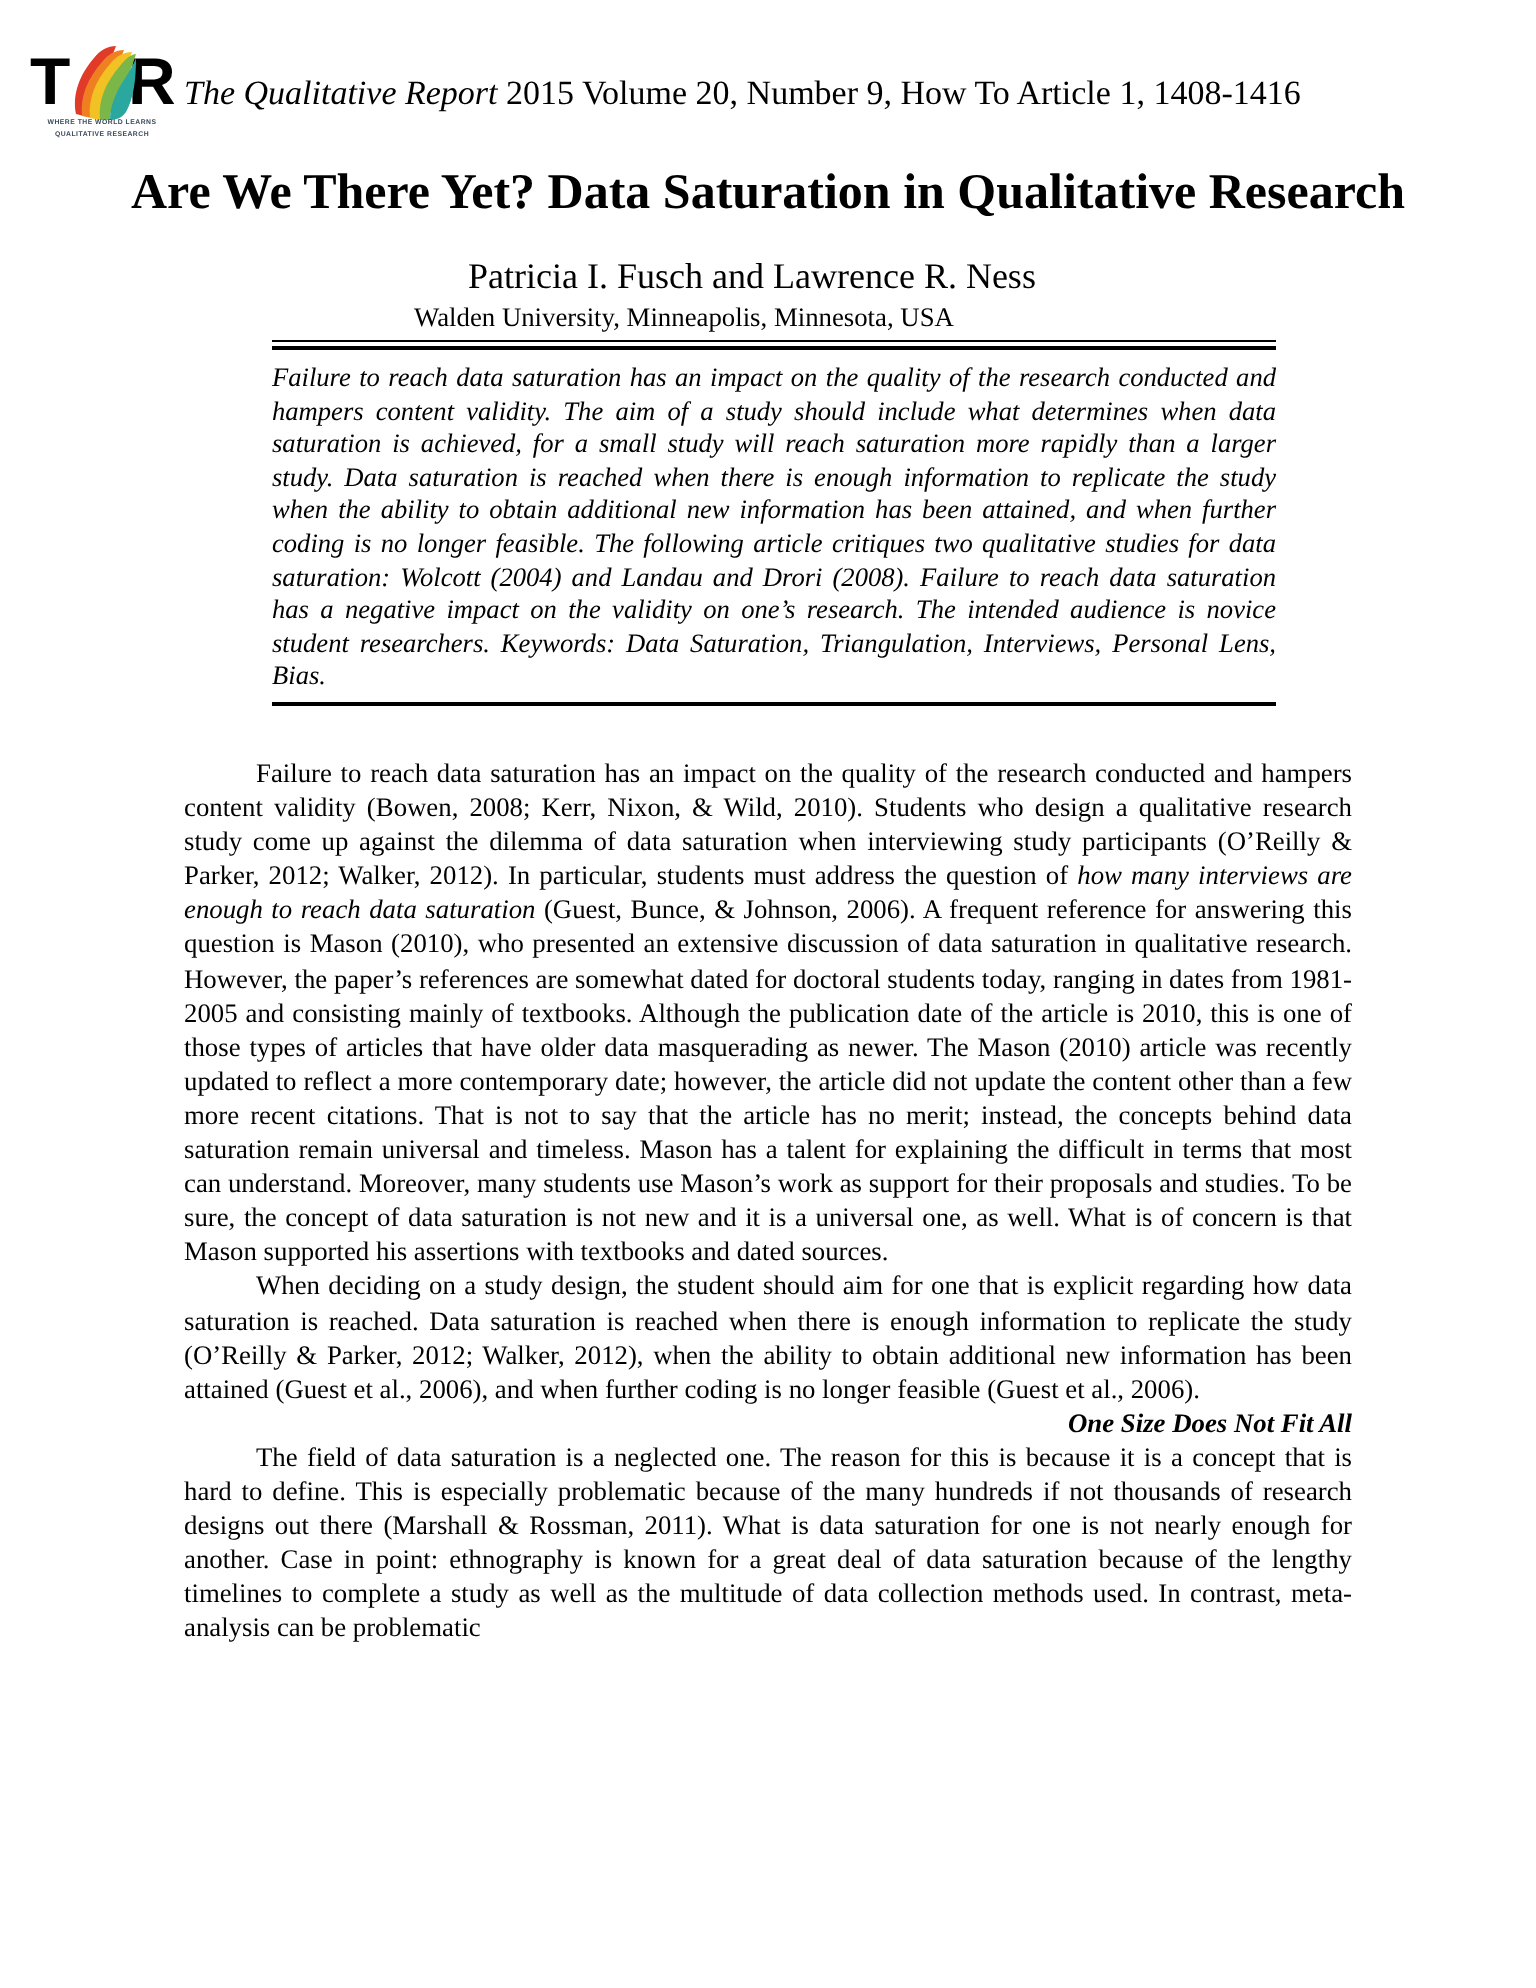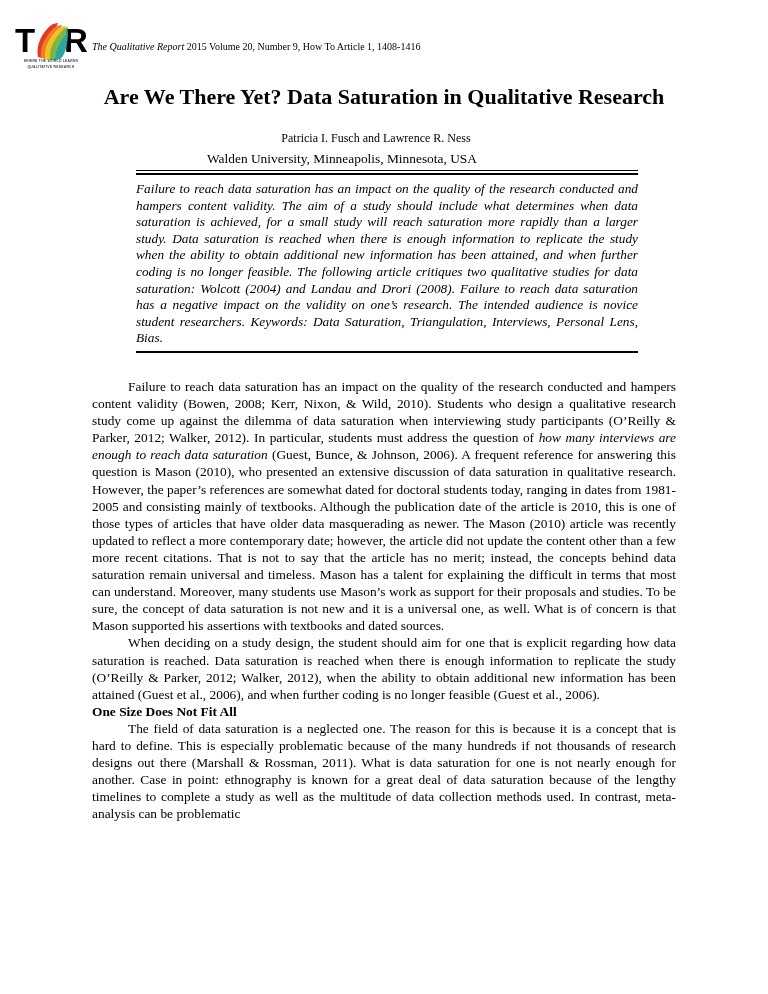--- a/index.html
+++ b/index.html
@@ -69,52 +69,52 @@
     font-size: 3.4px;
     line-height: 5.6px;
     letter-spacing: 0.25px;
     color: #3b4a5a;
     font-weight: bold;
   }
   .journal-line {
     position: absolute;
     left: 92px;
     top: 16px;
-    font-size: 10px;
+    font-size: 17px;
     line-height: 17px;
     white-space: nowrap;
   }
   .journal-line .ital { font-style: italic; }
   .journal-url {
     position: absolute;
     left: 92px;
     top: 33px;
     font-size: 12.6px;
     line-height: 17px;
     white-space: nowrap;
   }
 
   
   .doc-title {
     position: absolute;
     left: 0;
     top: 86px;
     width: 768px;
     text-align: center;
-    font-size: 22px;
+    font-size: 25px;
     font-weight: bold;
     line-height: 22px;
   }
   .authors {
     position: absolute;
     left: 0;
     top: 128px;
     width: 752px;
     text-align: center;
-    font-size: 12px;
+    font-size: 18px;
     line-height: 20px;
   }
   .affiliation {
     position: absolute;
     left: 0;
     top: 150px;
     width: 684px;
     text-align: center;
     font-size: 13.4px;
     line-height: 18px;
@@ -163,21 +163,22 @@
     text-align: justify;
     text-justify: inter-word;
     text-indent: 36px;
   }
   p.para .ital { font-style: italic; }
   h2.section-head {
     margin: 0;
     font-size: 13.4px;
     font-weight: bold;
     line-height: 17.1px;
-    text-align: left;
+    text-align: right;
+    font-style: italic;
   }
   .gap-sec-before { margin-top: 17px; }
   .gap-sec-after { margin-top: 17px; font-family: Liberation Serif, serif; }
 </style>
 </head>
 <body>
 
 <div class="page">
 
   <div class="masthead">

